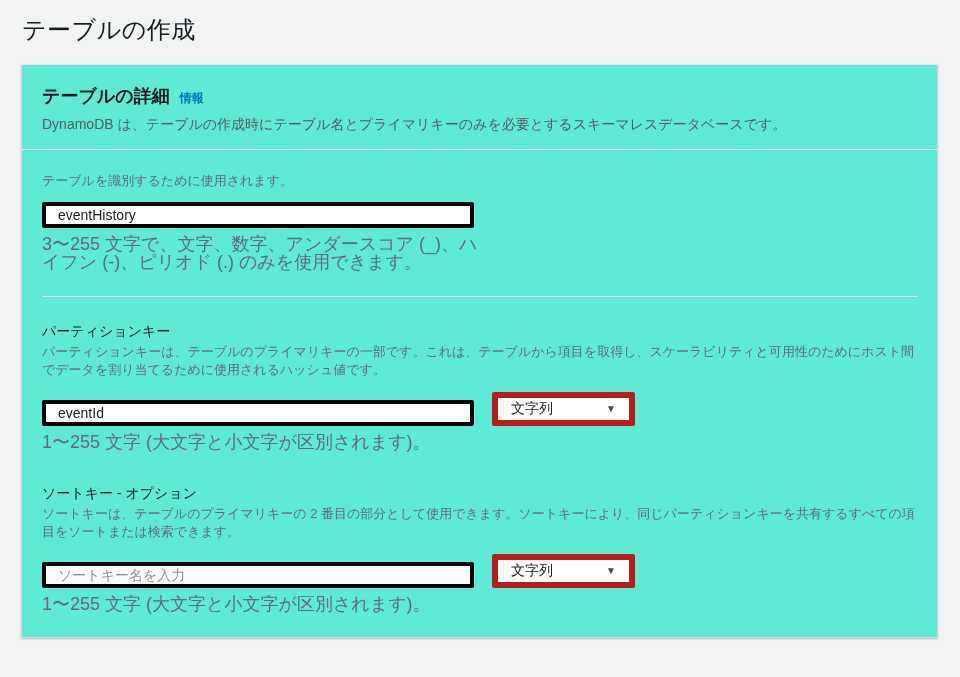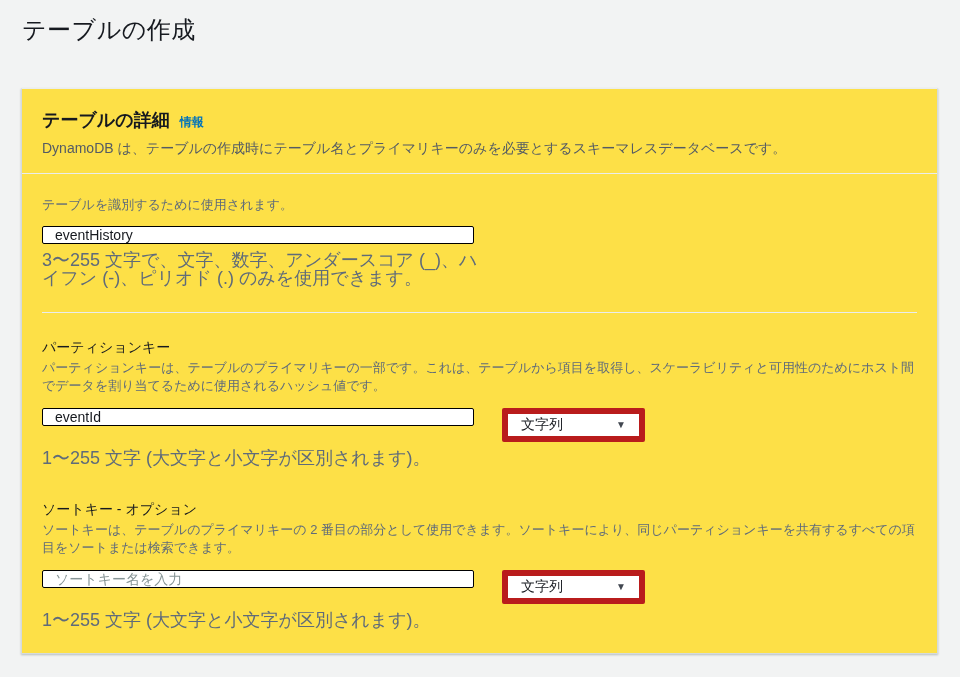--- a/index.html
+++ b/index.html
@@ -18,23 +18,23 @@
   .page-title {
     font-size: 24px;
     font-weight: 400;
     color: #16191f;
     padding: 14px 0 0 22px;
     letter-spacing: 0.5px;
   }
   .panel {
     position: absolute;
     left: 21px;
-    top: 88px;
+    top: 64px;
     width: 917px;
-    background: #fde047;
+    background: #5eead4;
     border: 1px solid #d5dbdb;
     border-top-color: #eaeded;
     box-shadow: 0 1px 2px 0 rgba(0, 28, 36, 0.25);
   }
   .panel-header {
     padding: 19px 20px 15px 20px;
     border-bottom: 1px solid #eaeded;
   }
   .panel-title-row { display: flex; align-items: baseline; }
   .panel-title {
@@ -67,23 +67,23 @@
   .field-desc {
     font-size: 13px;
     color: #5f6b7a;
     line-height: 18px;
     margin-top: 2px;
   }
   .text-input {
     display: block;
     margin-top: 12px;
     width: 432px;
-    height: 18px;
+    height: 26px;
     padding: 0 12px;
-    border: 1px solid #000000;
+    border: 4px solid #000000;
     border-radius: 2px;
     font-size: 14px;
     font-family: "Liberation Sans", sans-serif;
     color: #16191f;
     background: #ffffff;
     outline: none;
   }
   .text-input::placeholder { color: #879596; opacity: 1; }
   .constraint {
     margin-top: 7px;
@@ -93,22 +93,22 @@
     max-width: 448px;
   }
   .section-divider {
     border: none;
     border-top: 1px solid #eaeded;
     margin: 25px 0 24px 0;
   }
   .key-section { margin-top: 32px; }
   .input-row {
     display: flex;
-    align-items: flex-start;
-    gap: 28px;
+    align-items: flex-end;
+    gap: 18px;
   }
   .input-row .text-input { margin-top: 13px; }
   .type-select {
     margin-top: 13px;
     width: 143px;
     height: 34px;
     background: #ffffff;
     border: 6px solid #b91c1c;
     border-radius: 2px;
     display: flex;

